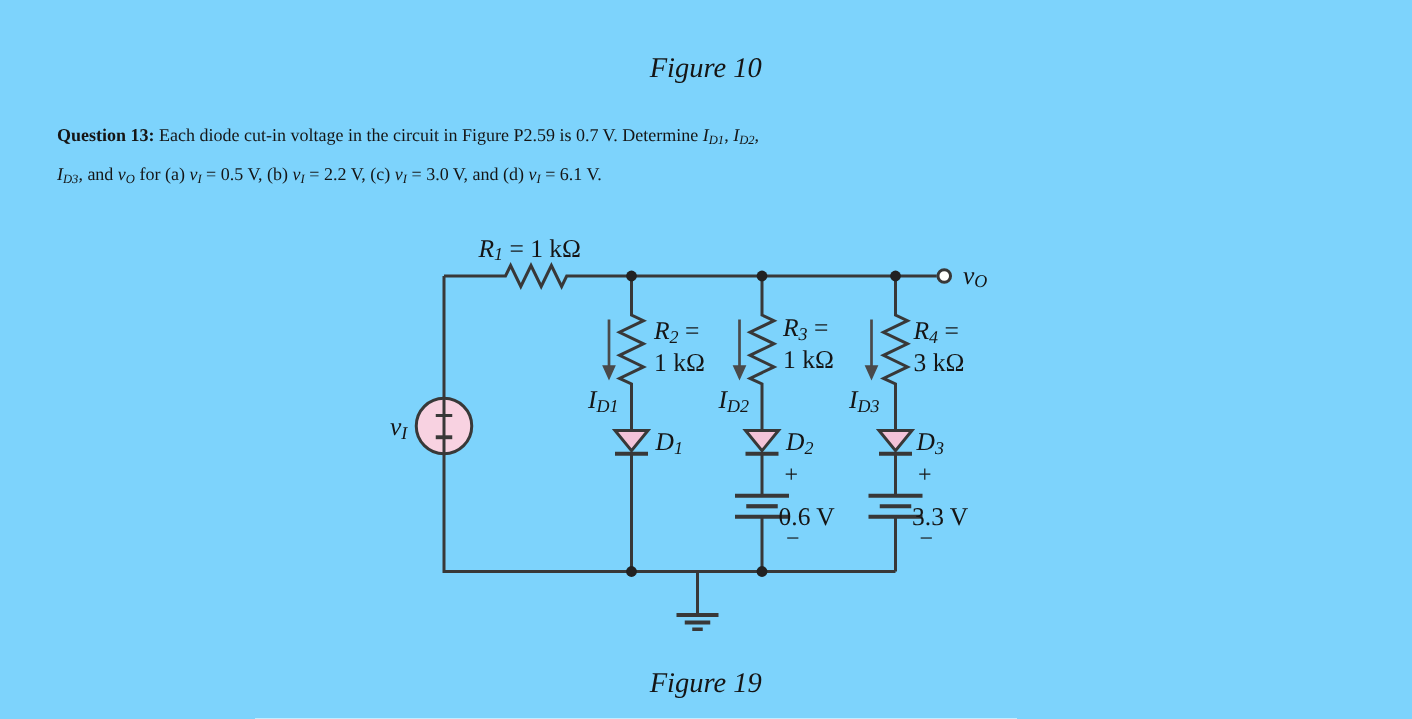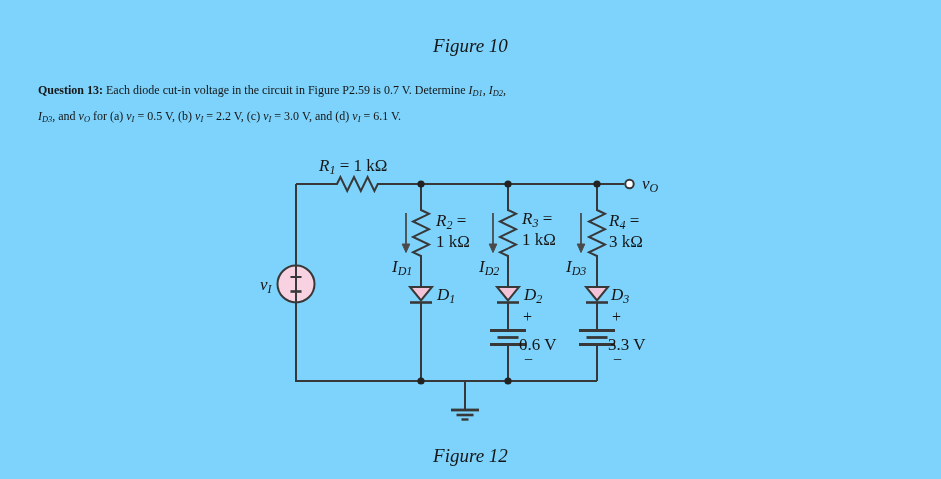--- a/index.html
+++ b/index.html
@@ -152,15 +152,15 @@
   </span>
 
   <span class="sign" style="left:523px; top:309px">+</span>
   <span class="clabel" style="left:519px; top:334px">0.6 V</span>
   <span class="sign" style="left:524px; top:352px">−</span>
 
   <span class="sign" style="left:612px; top:309px">+</span>
   <span class="clabel" style="left:608px; top:334px">3.3 V</span>
   <span class="sign" style="left:613px; top:352px">−</span>
 
-  <div class="caption" style="top:445px">Figure 12</div>
+  <div class="caption" style="top:445px">Figure 19</div>
 
 </div>
 
 </body></html>

